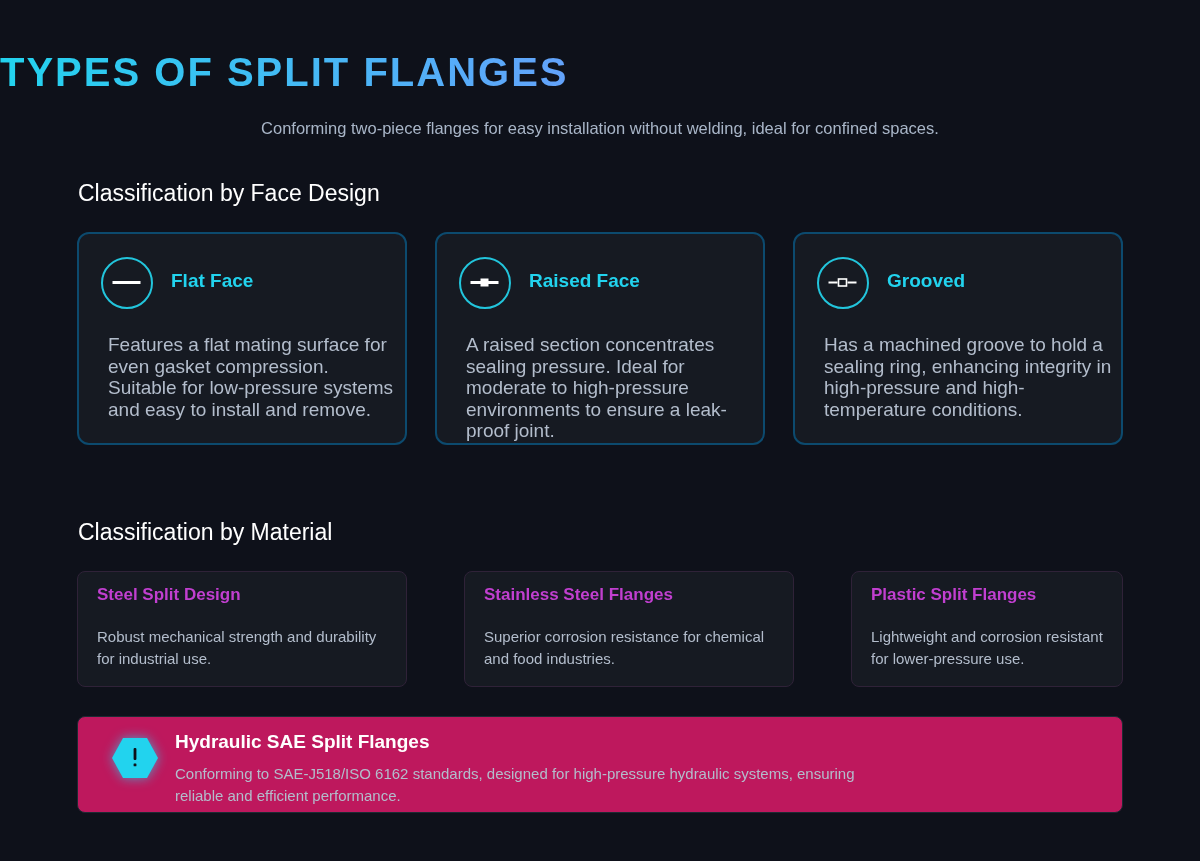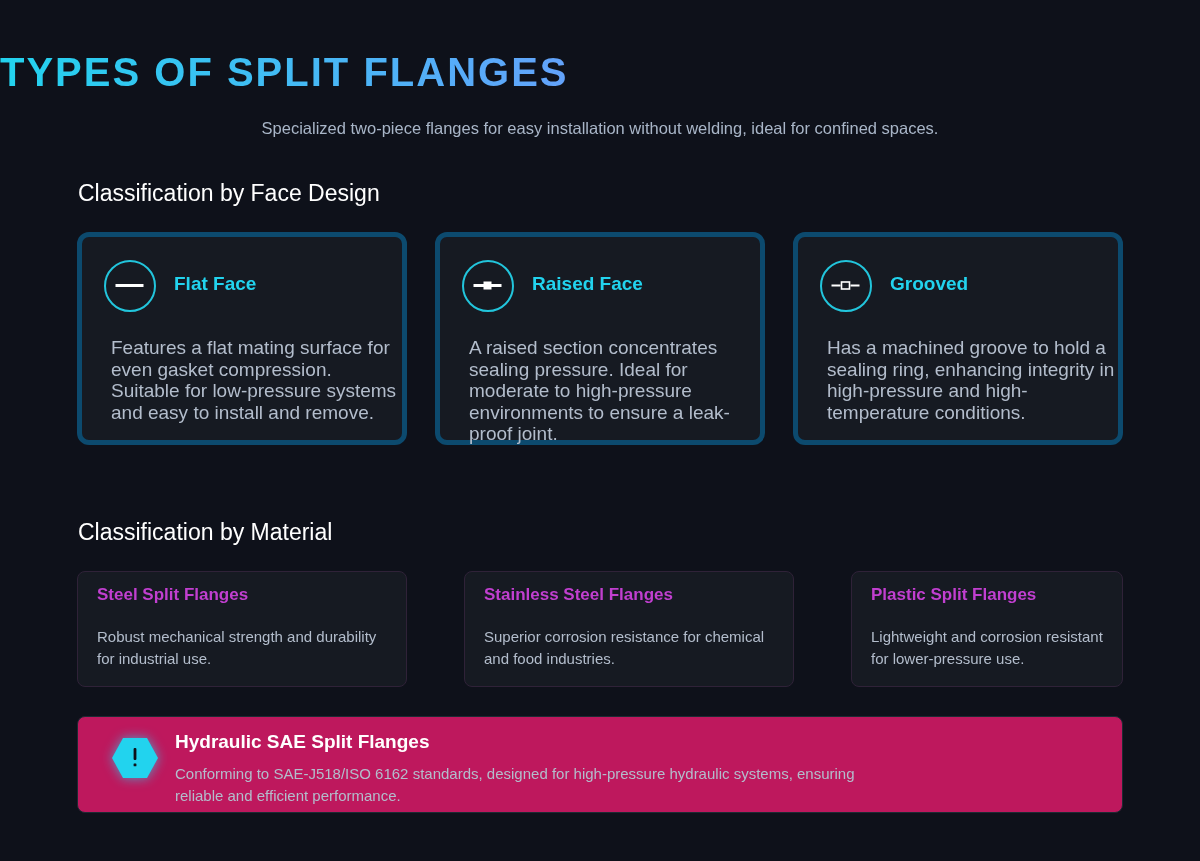--- a/index.html
+++ b/index.html
@@ -14,21 +14,21 @@
   }
   .subtitle {
     position: absolute; top: 119px; left: 0; width: 1200px; text-align: center;
     font-size: 16.5px; color: #a9b6c8;
   }
   .section-heading {
     position: absolute; left: 78px; font-size: 23px; font-weight: 400; color: #ffffff;
   }
   .face-card {
     position: absolute; top: 232px; width: 330px; height: 213px;
-    background: #161a22; border: 5px solid #0c4a6e; border-radius: 12px;
+    background: #161a22; border: 2px solid #0c4a6e; border-radius: 12px;
   }
   .face-icon {
     position: absolute; top: 23px; left: 22px; width: 52px; height: 52px;
     border: 2.5px solid #22c5dc; border-radius: 50%;
   }
   .face-icon svg { position: absolute; left: 0; top: 0; }
   .face-title {
     position: absolute; top: 36px; left: 92px; font-size: 19px; font-weight: 700; color: #22d3ee;
   }
   .face-desc {
@@ -59,21 +59,21 @@
   }
   .sae-desc {
     position: absolute; top: 46px; left: 97px; width: 700px;
     font-size: 15px; line-height: 21.5px; color: #b3bdcc;
   }
 </style>
 </head>
 <body>
 
 <h1 class="title">TYPES OF SPLIT FLANGES</h1>
-<p class="subtitle">Specialized two-piece flanges for easy installation without welding, ideal for confined spaces.</p>
+<p class="subtitle">Conforming two-piece flanges for easy installation without welding, ideal for confined spaces.</p>
 
 <h2 class="section-heading" style="top:180px;">Classification by Face Design</h2>
 
 <div class="face-card" style="left:77px;">
   <div class="face-icon">
     <svg width="47" height="47" viewBox="0 0 47 47">
         <rect x="9.5" y="22" width="28" height="3" fill="#ffffff"></rect>
       </svg>
   </div>
   <div class="face-title">Flat Face</div>
@@ -99,21 +99,21 @@
       <rect x="19.5" y="20" width="8" height="7" fill="none" stroke="#ffffff" stroke-width="1.6"></rect>
     </svg>
   </div>
   <div class="face-title">Grooved</div>
   <div class="face-desc">Has a machined groove to hold a sealing ring, enhancing integrity in high-pressure and high-temperature conditions.</div>
 </div>
 
 <h2 class="section-heading" style="top:519px;">Classification by Material</h2>
 
 <div class="mat-card" style="left:77px;">
-  <div class="mat-title">Steel Split Flanges</div>
+  <div class="mat-title">Steel Split Design</div>
   <div class="mat-desc">Robust mechanical strength and durability for industrial use.</div>
 </div>
 
 <div class="mat-card" style="left:464px;">
   <div class="mat-title">Stainless Steel Flanges</div>
   <div class="mat-desc">Superior corrosion resistance for chemical and food industries.</div>
 </div>
 
 <div class="mat-card" style="left:851px; width:272px;">
   <div class="mat-title">Plastic Split Flanges</div>

